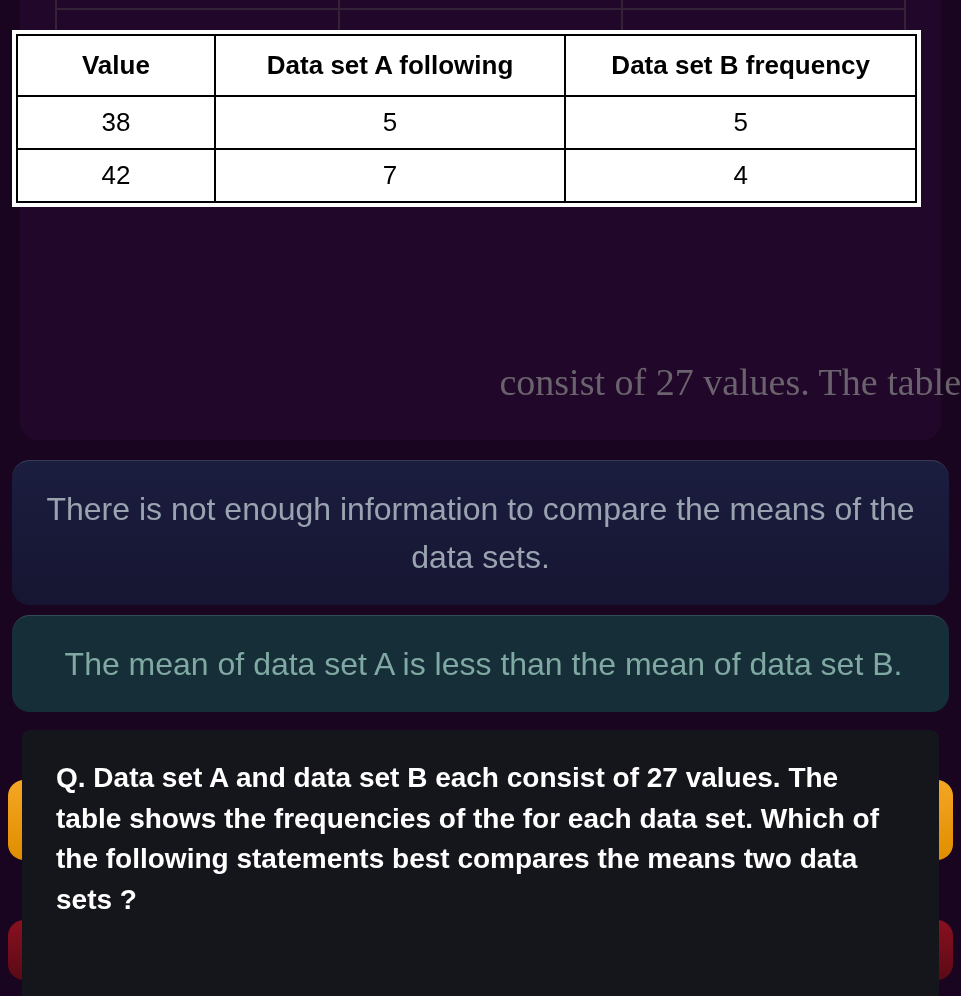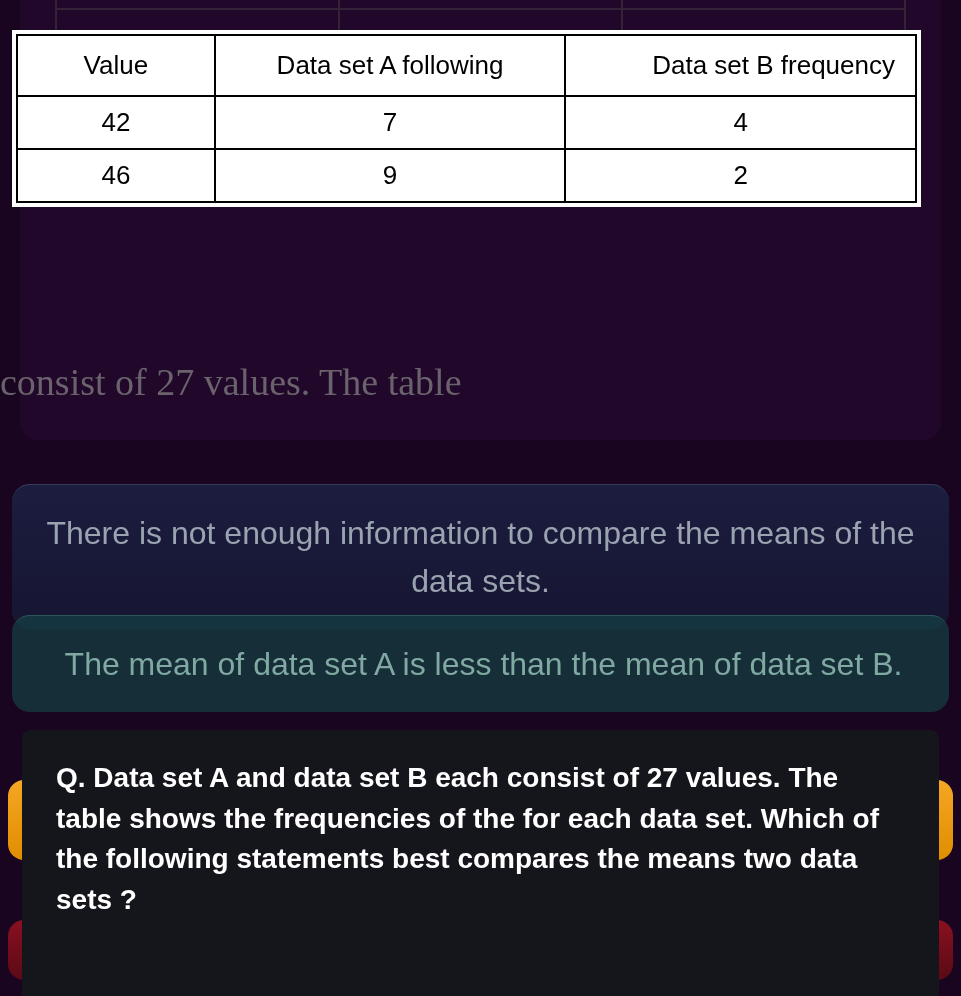--- a/index.html
+++ b/index.html
@@ -60,35 +60,35 @@
   }
   .white-table th, .white-table td {
     border: 2px solid #000;
     text-align: center;
     font-size: 26px;
     font-weight: 400;
     color: #000;
     padding: 10px 8px;
   }
   .white-table th {
-    font-weight: 400;
-    padding: 14px 20px;
+    font-weight: 700;
+    padding: 14px 0;
     margin-left: 39px;
   }
   .white-table .col-val { width: 22%; }
   .white-table .col-a { width: 39%; }
-  .white-table .col-b { width: 39%; text-align: right; }
+  .white-table .col-b { width: 39%; }
 
   
   .partial-text {
     position: absolute;
     top: 360px;
     left: 0;
     right: 0;
-    text-align: left;
+    text-align: right;
     color: #8a8a8a;
     font-size: 38px;
     font-family: Georgia, serif;
     opacity: 0.7;
   }
 
   
   .option-card {
     position: absolute;
     left: 12px;
@@ -97,21 +97,20 @@
     padding: 24px 30px;
     text-align: center;
     font-size: 32px;
     line-height: 1.5;
   }
   .option-1 {
     top: 460px;
     background: linear-gradient(180deg, rgba(30,50,90,0.55), rgba(20,35,65,0.55));
     color: #9aa4b0;
     border-top: 1px solid rgba(150,170,200,0.25);
-    margin-top: 24px;
   }
   .option-2 {
     top: 615px;
     background: rgba(20,80,75,0.55);
     color: #7fa9a2;
     border-top: 1px solid rgba(120,180,170,0.25);
     padding-left: 36px;
   }
 
   
@@ -179,29 +178,29 @@
   <table class="white-table">
     <thead>
       <tr>
         <th class="col-val">Value</th>
         <th class="col-a">Data set A following</th>
         <th class="col-b">Data set B frequency</th>
       </tr>
     </thead>
     <tbody>
       <tr>
+        <td>38</td>
+        <td>5</td>
+        <td>5</td>
+      </tr>
+      <tr>
         <td>42</td>
         <td>7</td>
         <td>4</td>
       </tr>
-      <tr>
-        <td>46</td>
-        <td>9</td>
-        <td>2</td>
-      </tr>
     </tbody>
   </table>
 </div>
 
 <div class="partial-text">consist of 27 values. The table</div>
 
 <div class="option-card option-1">
   <span>There is not enough information to compare the means of the data sets.</span>
 </div>
 

